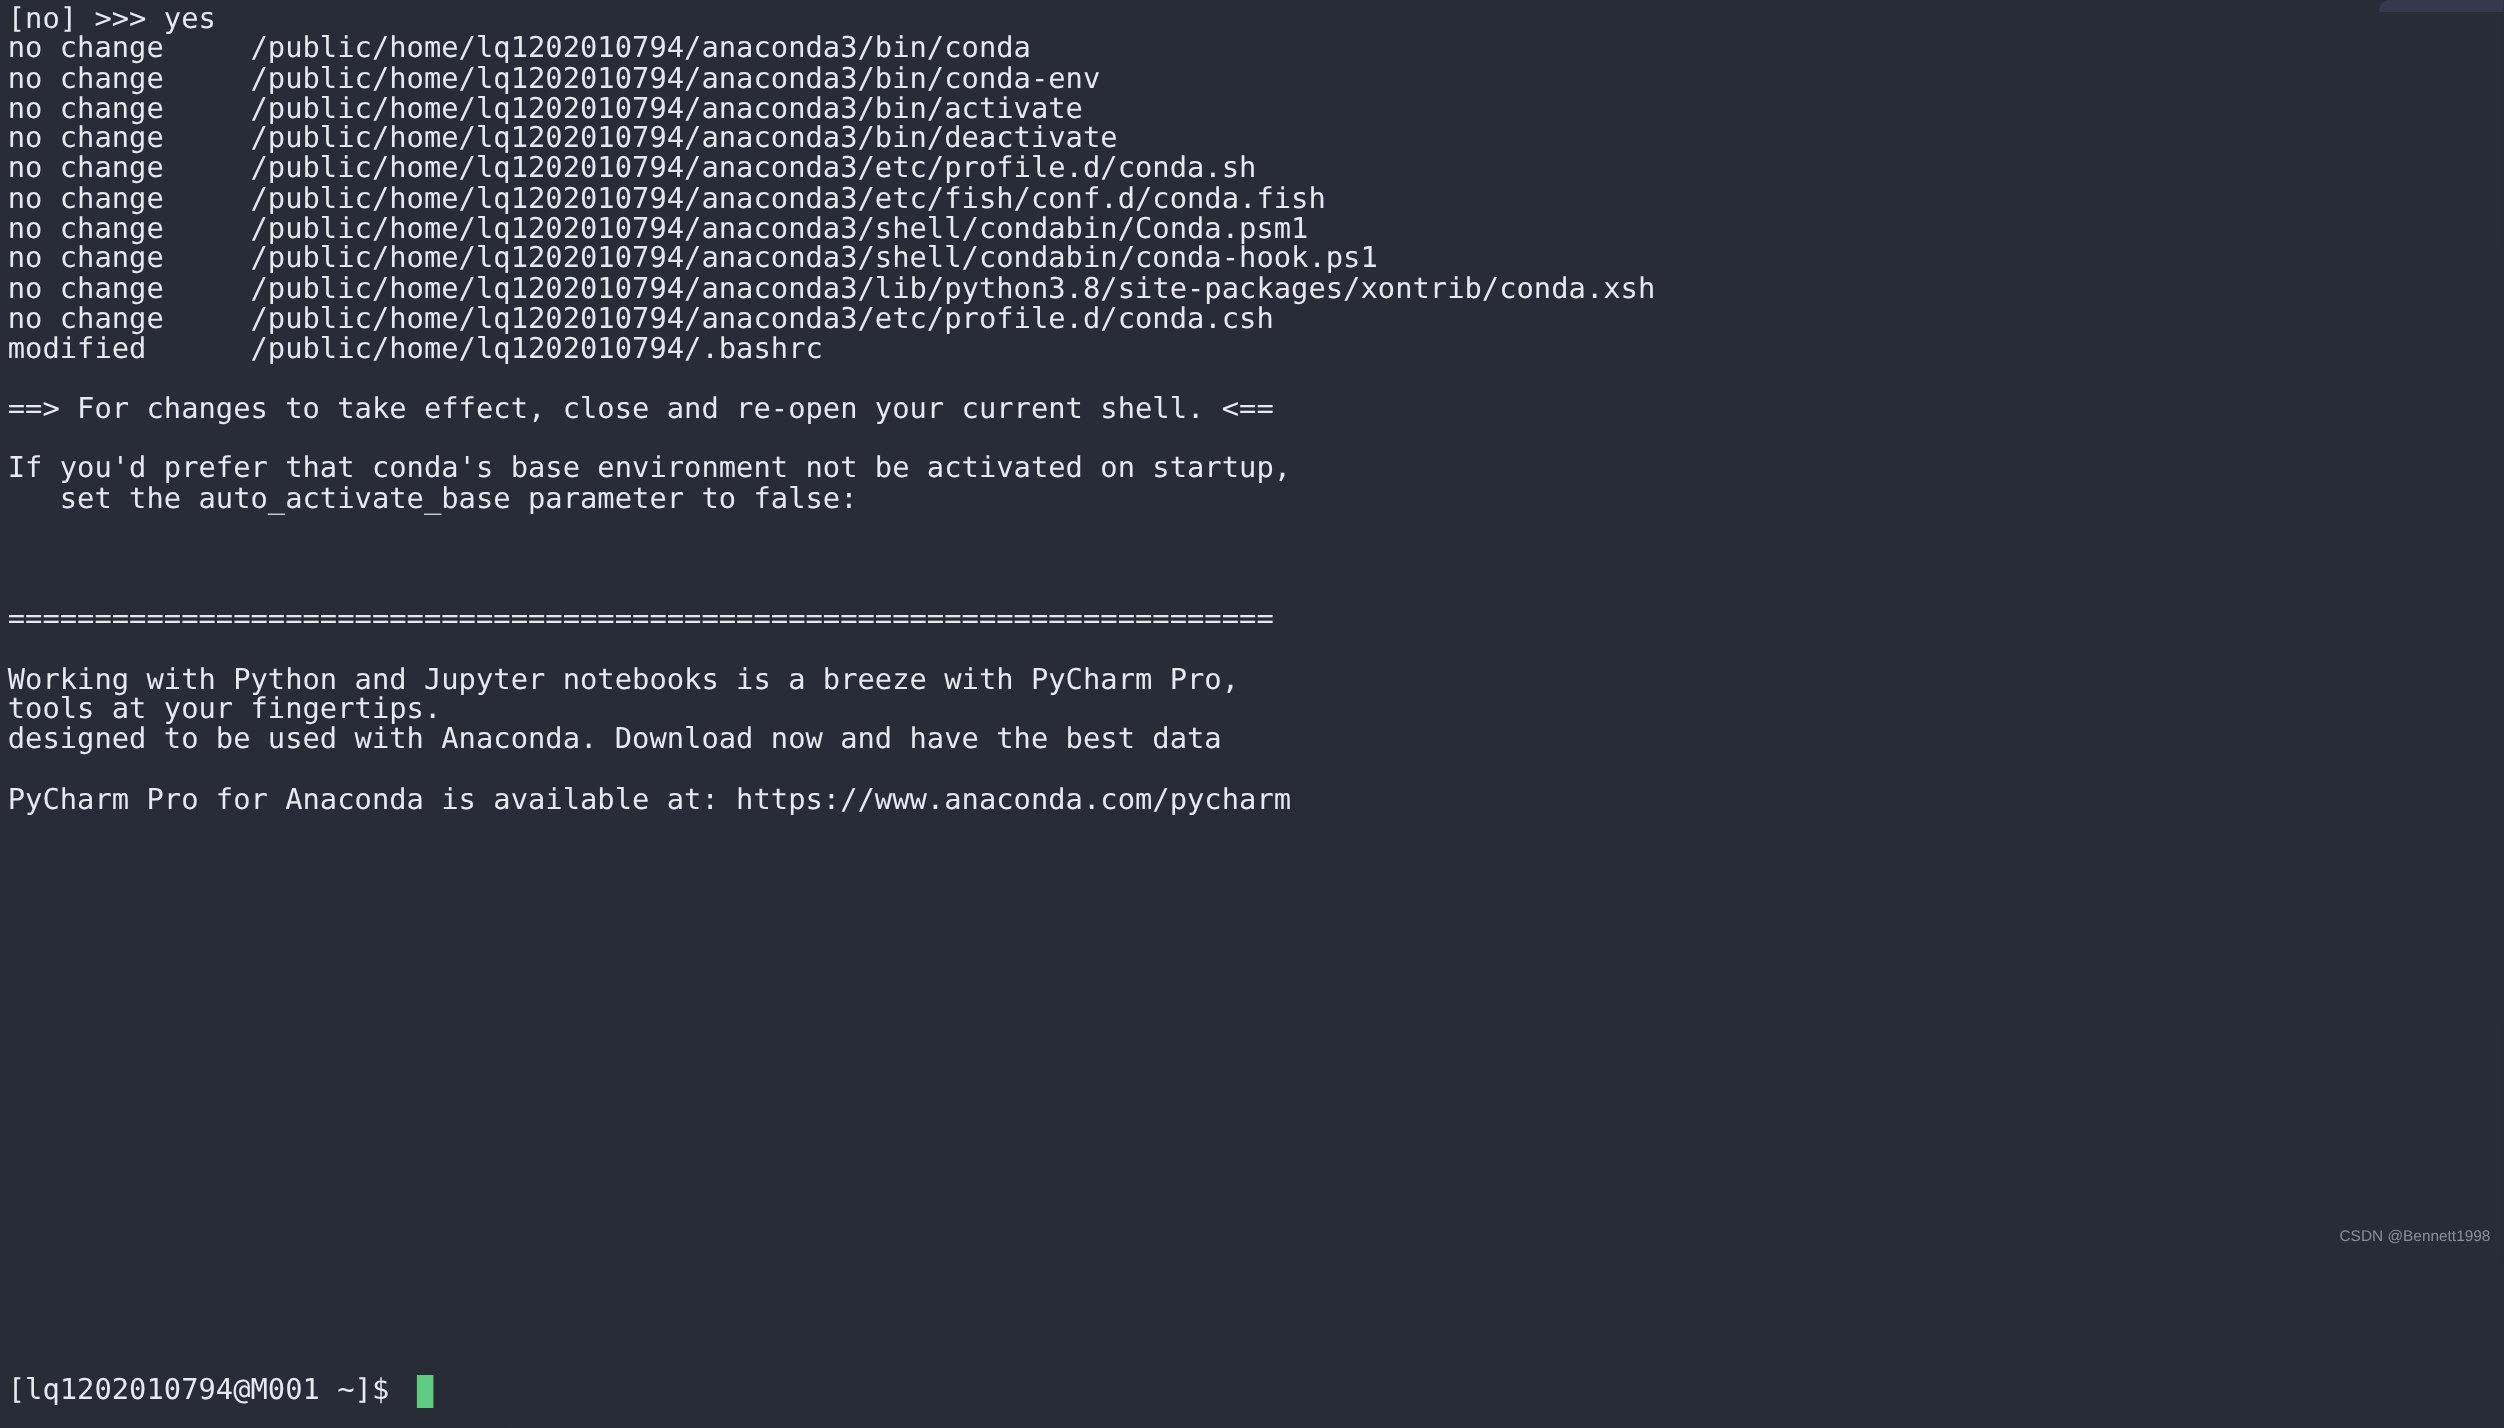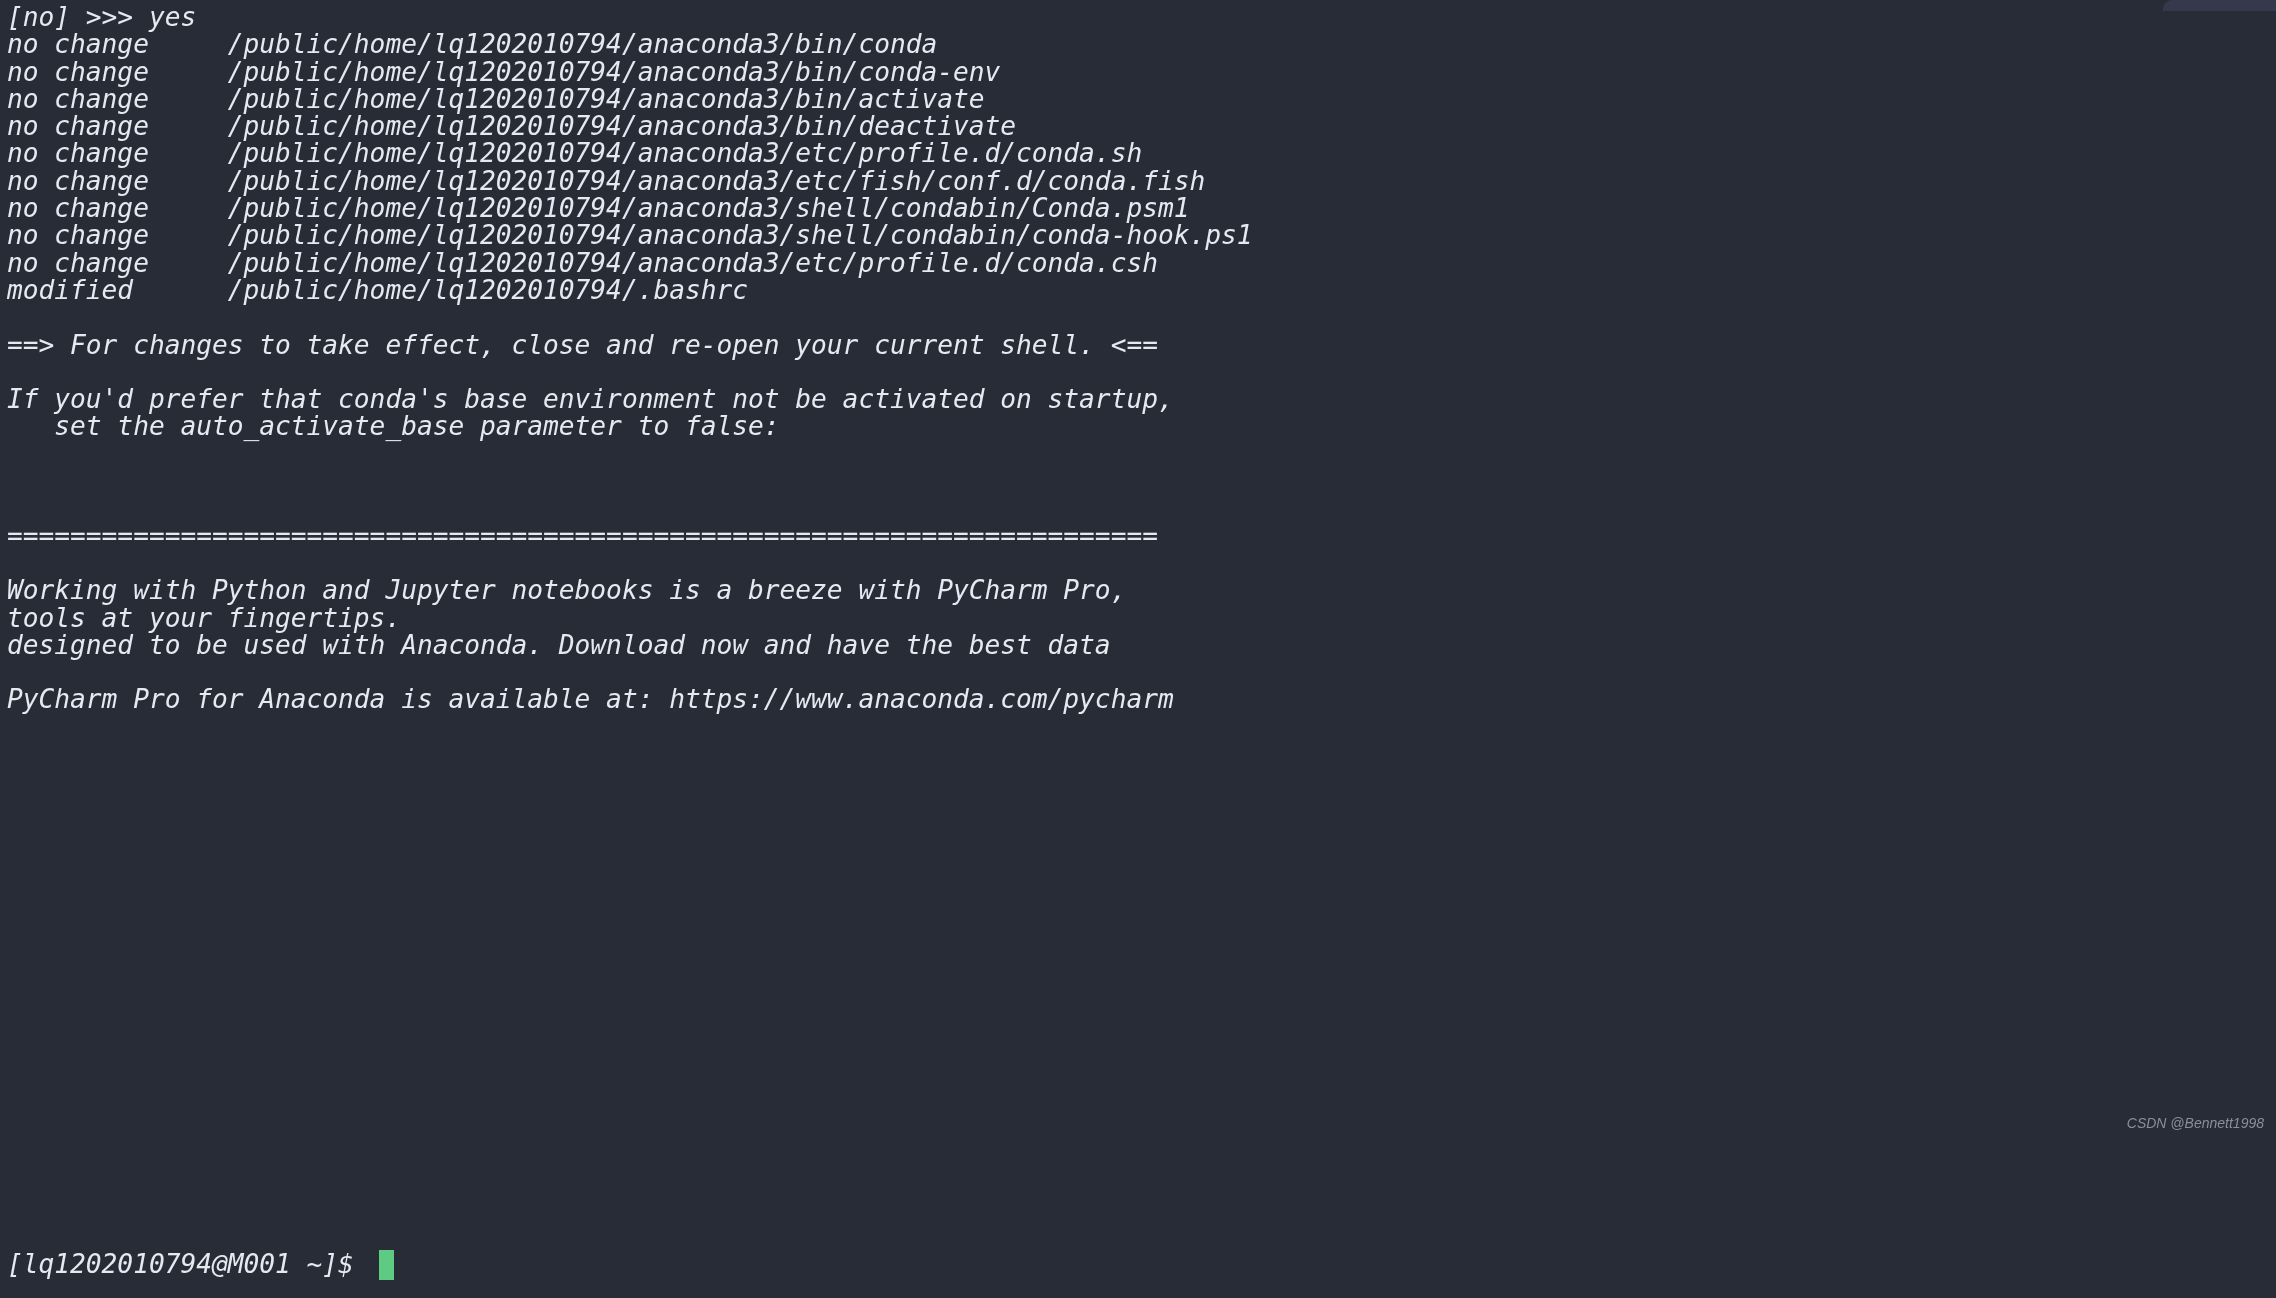--- a/index.html
+++ b/index.html
@@ -14,21 +14,20 @@
     overflow: hidden;
     font-family: "DejaVu Sans Mono", "Liberation Mono", monospace;
   }
 
   #terminal {
     position: relative;
     width: 2276px;
     height: 1142px;
     background: #282c37;
     box-sizing: border-box;
-    font-style: italic;
   }
 
   
   #titlebar-remnant {
     position: absolute;
     top: 0;
     right: 0;
     width: 113px;
     height: 11px;
     background: #343a4b;
@@ -106,20 +105,21 @@
 
   <span class="line">[no] &gt;&gt;&gt; yes</span>
       <span class="line">no change     /public/home/lq1202010794/anaconda3/bin/conda</span>
       <span class="line">no change     /public/home/lq1202010794/anaconda3/bin/conda-env</span>
       <span class="line">no change     /public/home/lq1202010794/anaconda3/bin/activate</span>
       <span class="line">no change     /public/home/lq1202010794/anaconda3/bin/deactivate</span>
       <span class="line">no change     /public/home/lq1202010794/anaconda3/etc/profile.d/conda.sh</span>
       <span class="line">no change     /public/home/lq1202010794/anaconda3/etc/fish/conf.d/conda.fish</span>
       <span class="line">no change     /public/home/lq1202010794/anaconda3/shell/condabin/Conda.psm1</span>
       <span class="line">no change     /public/home/lq1202010794/anaconda3/shell/condabin/conda-hook.ps1</span>
+      <span class="line">no change     /public/home/lq1202010794/anaconda3/lib/python3.8/site-packages/xontrib/conda.xsh</span>
       <span class="line">no change     /public/home/lq1202010794/anaconda3/etc/profile.d/conda.csh</span>
       <span class="line">modified      /public/home/lq1202010794/.bashrc</span>
       <span class="line blank"></span>
       <span class="line">==&gt; For changes to take effect, close and re-open your current shell. &lt;==</span>
       <span class="line blank"></span>
       <span class="line">If you'd prefer that conda's base environment not be activated on startup,</span>
       <span class="line">   set the auto_activate_base parameter to false:</span>
       <span class="line blank"></span>
       <span class="line blank"></span>
       <span class="line blank"></span>

